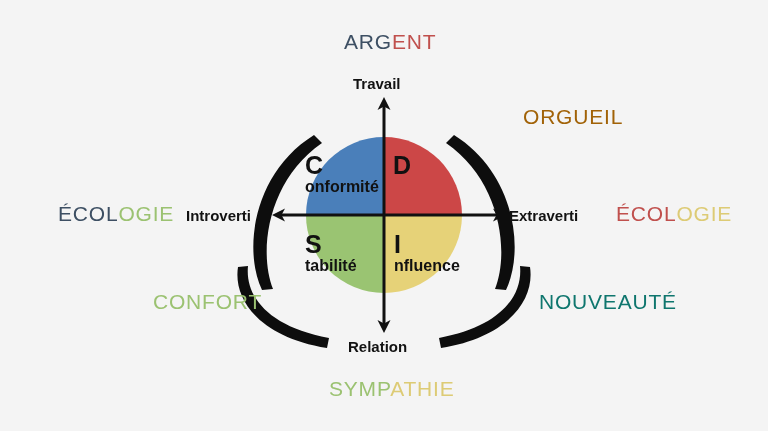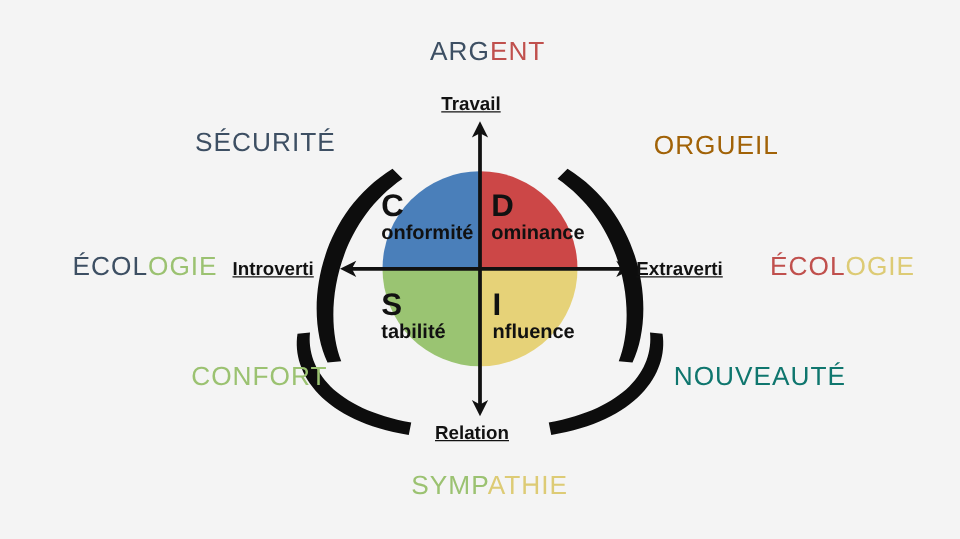--- a/index.html
+++ b/index.html
@@ -37,21 +37,20 @@
     white-space: nowrap;
     line-height: 1;
   }
   .axis-label {
     position: absolute;
     font-size: 15px;
     font-weight: bold;
     color: #121212;
     white-space: nowrap;
     line-height: 1;
-    text-decoration: underline;
   }
   .quad-text {
     position: absolute;
     color: #111111;
     white-space: nowrap;
     line-height: 1;
   }
   .quad-initial {
     font-size: 25px;
     font-weight: bold;
@@ -110,23 +109,20 @@
                C 535 299, 509 337, 441 348
                L 439 338
                C 500 327, 523 296, 520 266 Z"></path>
     </g>
   </svg>
 
   <div class="outer-label" style="left:344px; top:31px;">
     <span class="seg-a" style="color:#3d4f63">ARG</span><span class="seg-b" style="color:#c0504d">ENT</span>
   </div>
 
-  <div class="outer-label" style="left:156px; top:104px;">
-    <span class="seg-a" style="color:#3d4f63">SÉCURITÉ</span>
-  </div>
 
   <div class="outer-label" style="left:523px; top:106px;">
     <span class="seg-a" style="color:#a16207">ORGUEIL</span>
   </div>
 
   <div class="outer-label" style="left:58px; top:203px;">
     <span class="seg-a" style="color:#3d4f63">ÉCOL</span><span class="seg-b" style="color:#9bc271">OGIE</span>
   </div>
 
   <div class="outer-label" style="left:616px; top:203px;">
@@ -153,21 +149,20 @@
 
   <div class="axis-label" style="left:509px; top:208px;">Extraverti</div>
 
   <div class="quad-text" style="left:305px; top:153px;">
     <span class="quad-initial">C</span>
     <span class="quad-rest">onformité</span>
   </div>
 
   <div class="quad-text" style="left:393px; top:153px;">
     <span class="quad-initial">D</span>
-    <span class="quad-rest">ominance</span>
   </div>
 
   <div class="quad-text" style="left:305px; top:232px;">
     <span class="quad-initial">S</span>
     <span class="quad-rest">tabilité</span>
   </div>
 
   <div class="quad-text" style="left:394px; top:232px;">
     <span class="quad-initial">I</span>
     <span class="quad-rest">nfluence</span>

